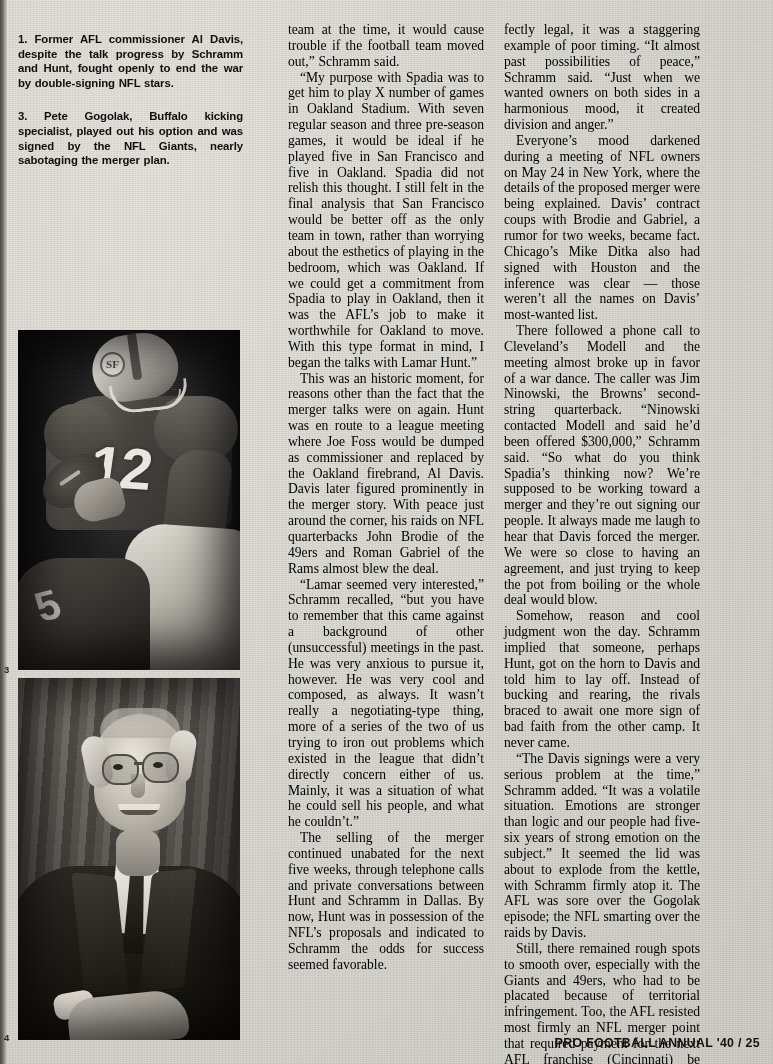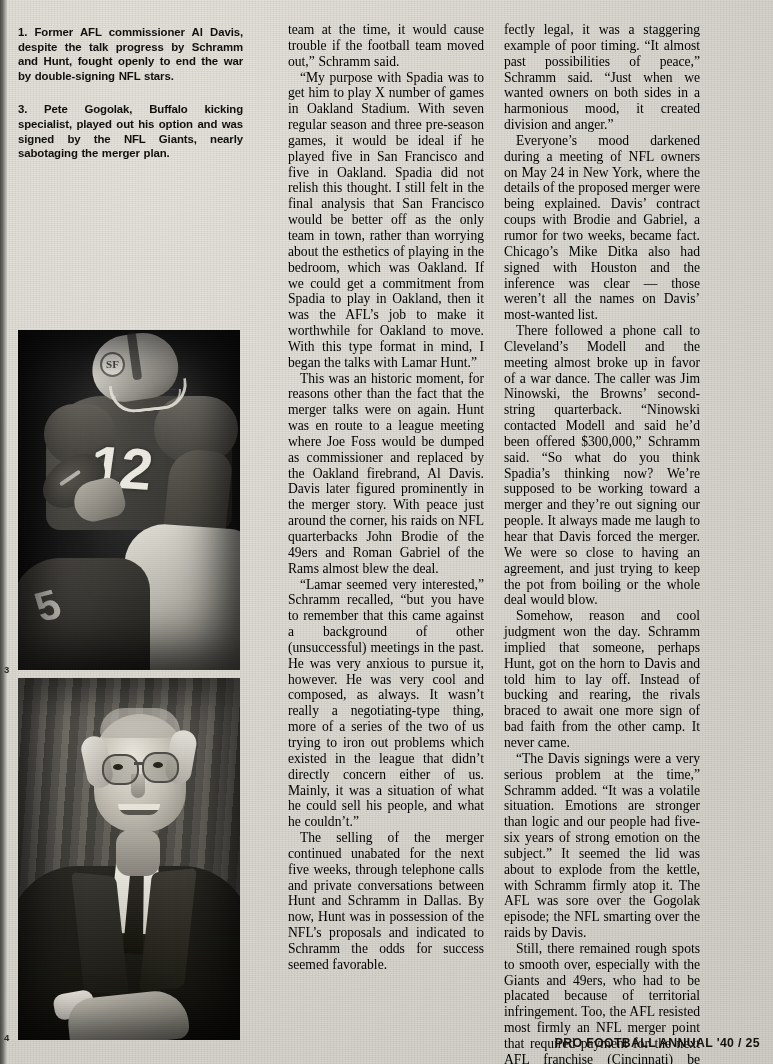--- a/index.html
+++ b/index.html
@@ -38,21 +38,21 @@
     font-size:11.4px;
     line-height:14.6px;
     letter-spacing:-0.1px;
     text-align:justify;
     color:#100f0d;
     margin:0 0 19px 0;
     width:225px;
     word-spacing:0.6px;
   }
   .caption.last{margin-bottom:22px;}
-  .cap-block{position:absolute;left:18px;top:25px;}
+  .cap-block{position:absolute;left:18px;top:32px;}
 
   
   .body p{
     margin:0;
     font-size:13.6px;
     line-height:15.85px;
     text-align:justify;
     text-justify:inter-word;
     text-indent:12px;
     hyphens:manual;

